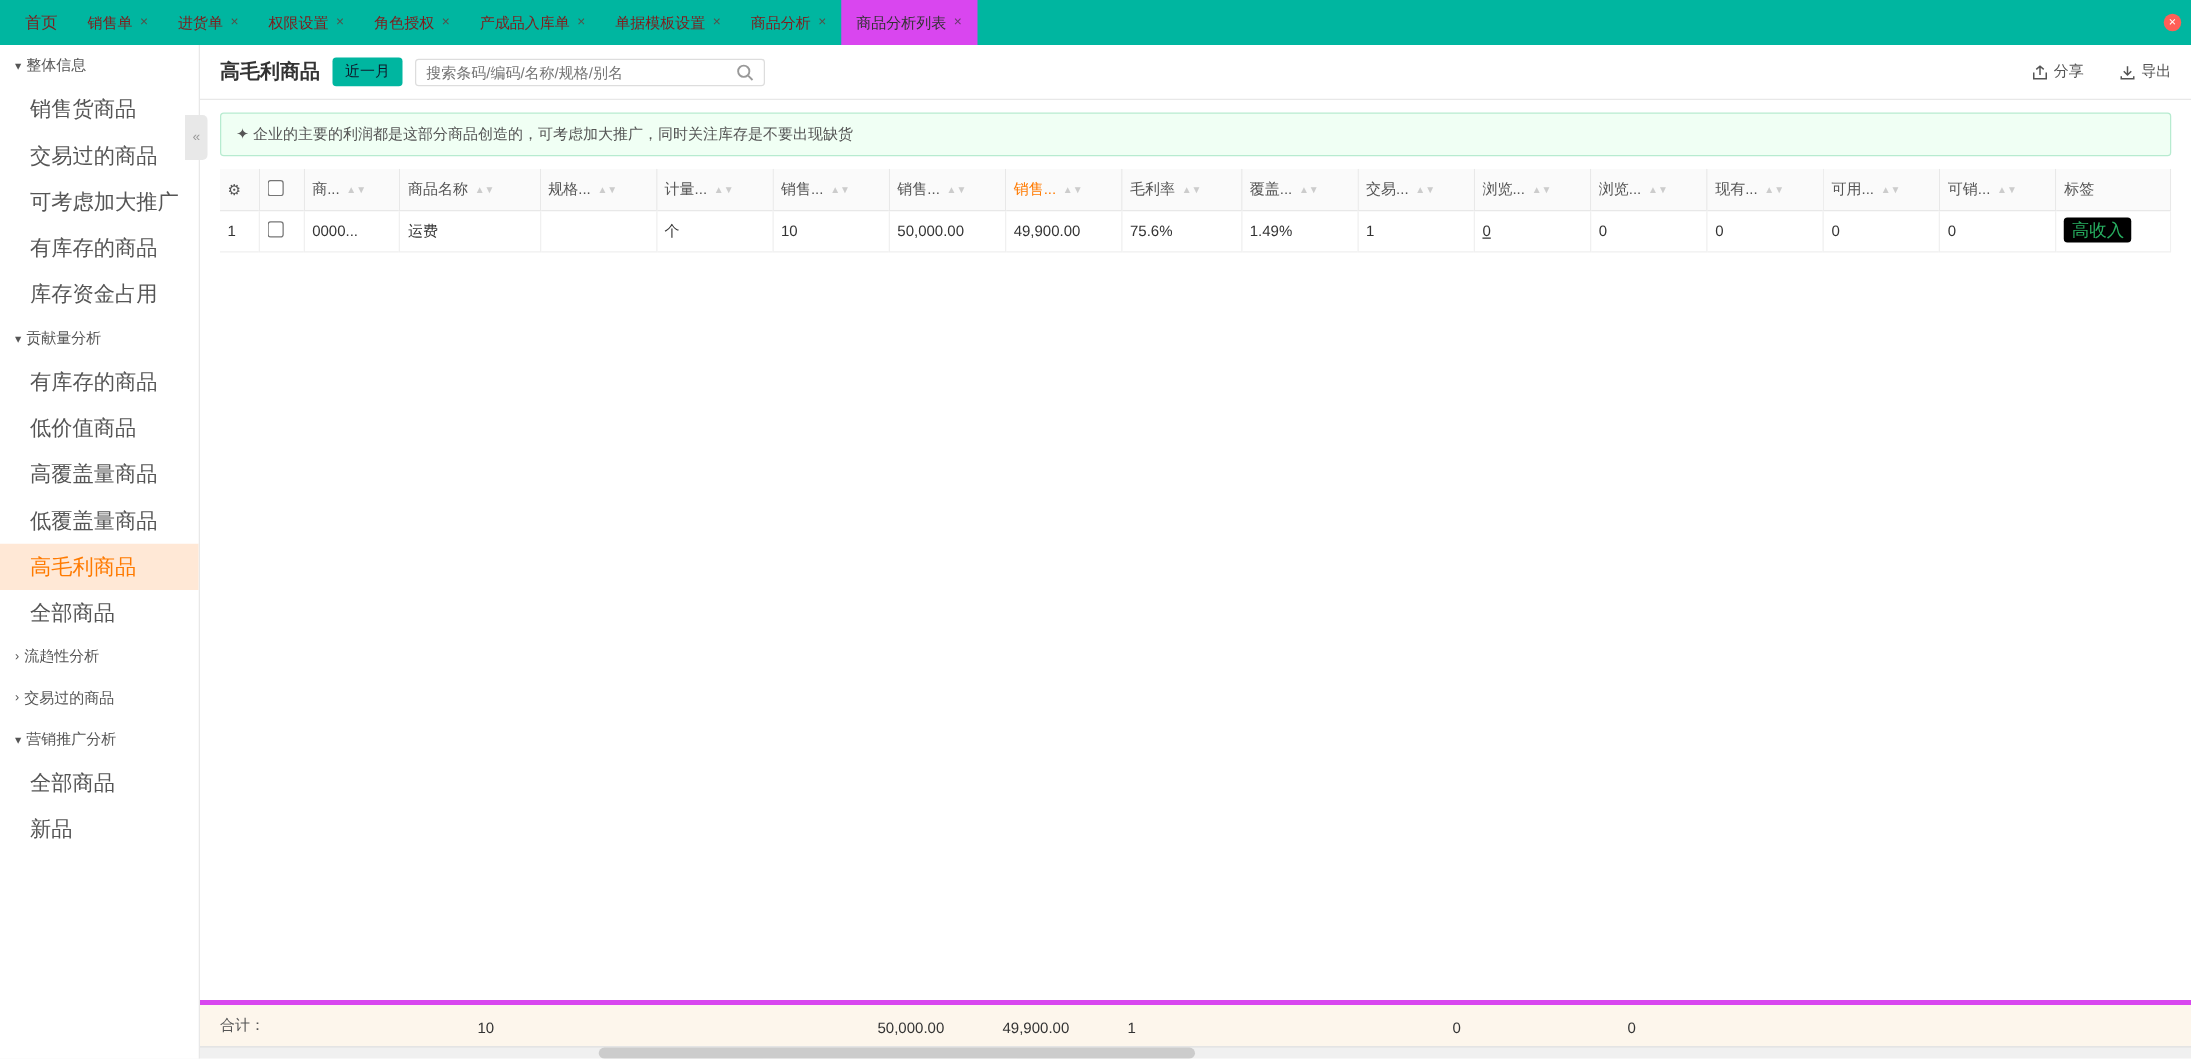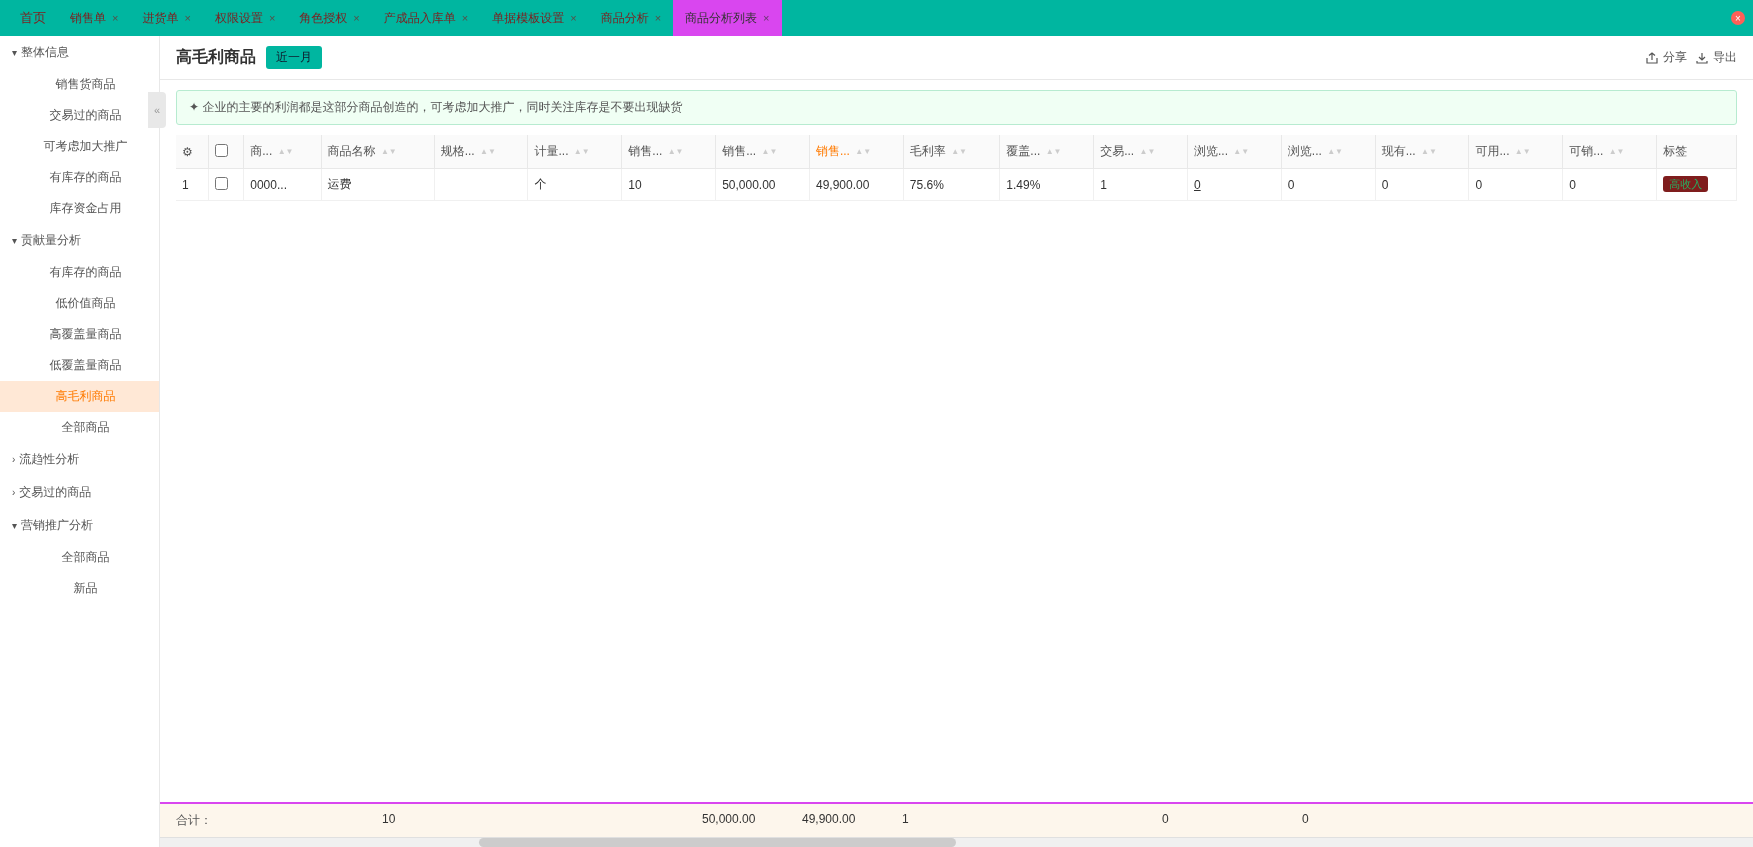--- a/index.html
+++ b/index.html
@@ -72,22 +72,21 @@
       cursor: pointer;
     }
     .sidebar-group-header .arrow {
       margin-right: 4px;
       font-size: 10px;
     }
     .sidebar-item {
       padding: 7px 12px 7px 24px;
       color: #555;
       cursor: pointer;
-      font-size: 12px;
-      text-align: center;
+      font-size: 17px;
     }
     .sidebar-item.active {
       background: #ffe8d6;
       color: #ff7a00;
     }
 
     
     .content-area {
       flex: 1;
       display: flex;
@@ -131,21 +130,21 @@
     .search-box input {
       border: none;
       outline: none;
       font-size: 12px;
       flex: 1;
       color: #999;
     }
     .header-actions {
       margin-left: auto;
       display: flex;
-      gap: 8px;
+      gap: 28px;
       align-items: center;
       color: #555;
       justify-content: space-between;
     }
     .header-action-btn {
       display: flex;
       align-items: center;
       gap: 4px;
       cursor: pointer;
       color: #555;
@@ -222,37 +221,37 @@
     tbody tr {
       border-bottom: 1px solid #f0f0f0;
     }
     tbody td {
       padding: 7px 6px;
       color: #333;
       border-right: 1px solid #f0f0f0;
       white-space: nowrap;
     }
     .tag-high-income {
-      background: #7f1d1d;
+      background: #000000;
       color: #27ae60;
       padding: 2px 6px;
       border-radius: 3px;
-      font-size: 11px;
+      font-size: 14px;
     }
     .underline-link {
       text-decoration: underline;
       color: #333;
       cursor: pointer;
     }
 
     
     .footer-total {
       display: flex;
-      align-items: flex-start;
-      border-top: 2px solid #d946ef;
+      align-items: flex-end;
+      border-top: 4px solid #d946ef;
       padding: 8px 16px;
       background: #fdf6ec;
       font-size: 12px;
       color: #555;
       gap: 0;
     }
     .footer-total .total-label {
       width: 200px;
       flex-shrink: 0;
     }
@@ -364,20 +363,27 @@
     <div class="sidebar-item">新品</div>
   </div>
 
   <div class="sidebar-collapse-btn">«</div>
 
   <div class="content-area">
 
     <div class="content-header">
       <span class="content-title">高毛利商品</span>
       <button class="time-filter-btn">近一月</button>
+      <div class="search-box">
+        <input type="text" placeholder="搜索条码/编码/名称/规格/别名" style="">
+        <svg width="14" height="14" viewBox="0 0 14 14" fill="none">
+          <circle cx="6" cy="6" r="4.5" stroke="#999" stroke-width="1.5"></circle>
+          <line x1="9.5" y1="9.5" x2="13" y2="13" stroke="#999" stroke-width="1.5"></line>
+        </svg>
+      </div>
       <div class="header-actions">
         <div class="header-action-btn">
           <svg width="14" height="14" viewBox="0 0 14 14" fill="none">
             <path d="M2 7v5h10V7" stroke="#555" stroke-width="1.2"></path>
             <path d="M7 2v7M4 4.5L7 2l3 2.5" stroke="#555" stroke-width="1.2"></path>
           </svg>
           <span>分享</span>
         </div>
         <div class="header-action-btn">
           <svg width="14" height="14" viewBox="0 0 14 14" fill="none">

